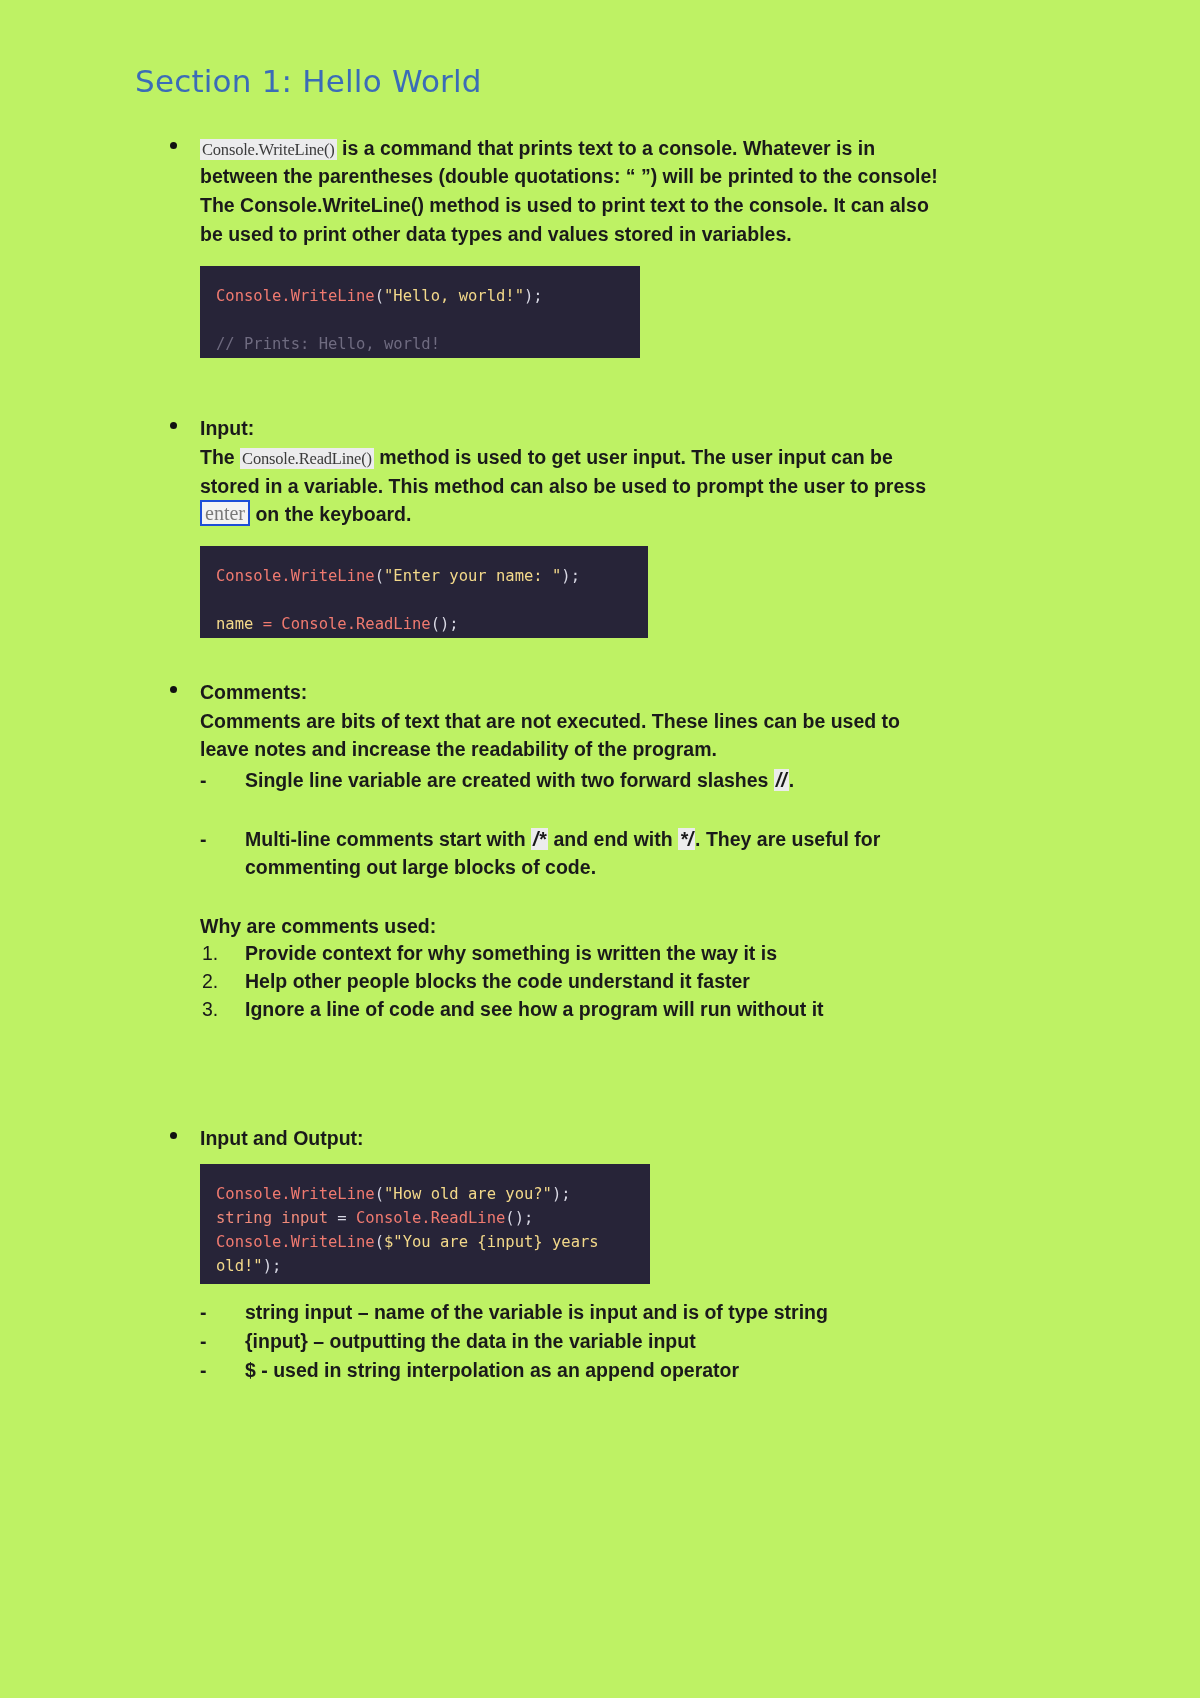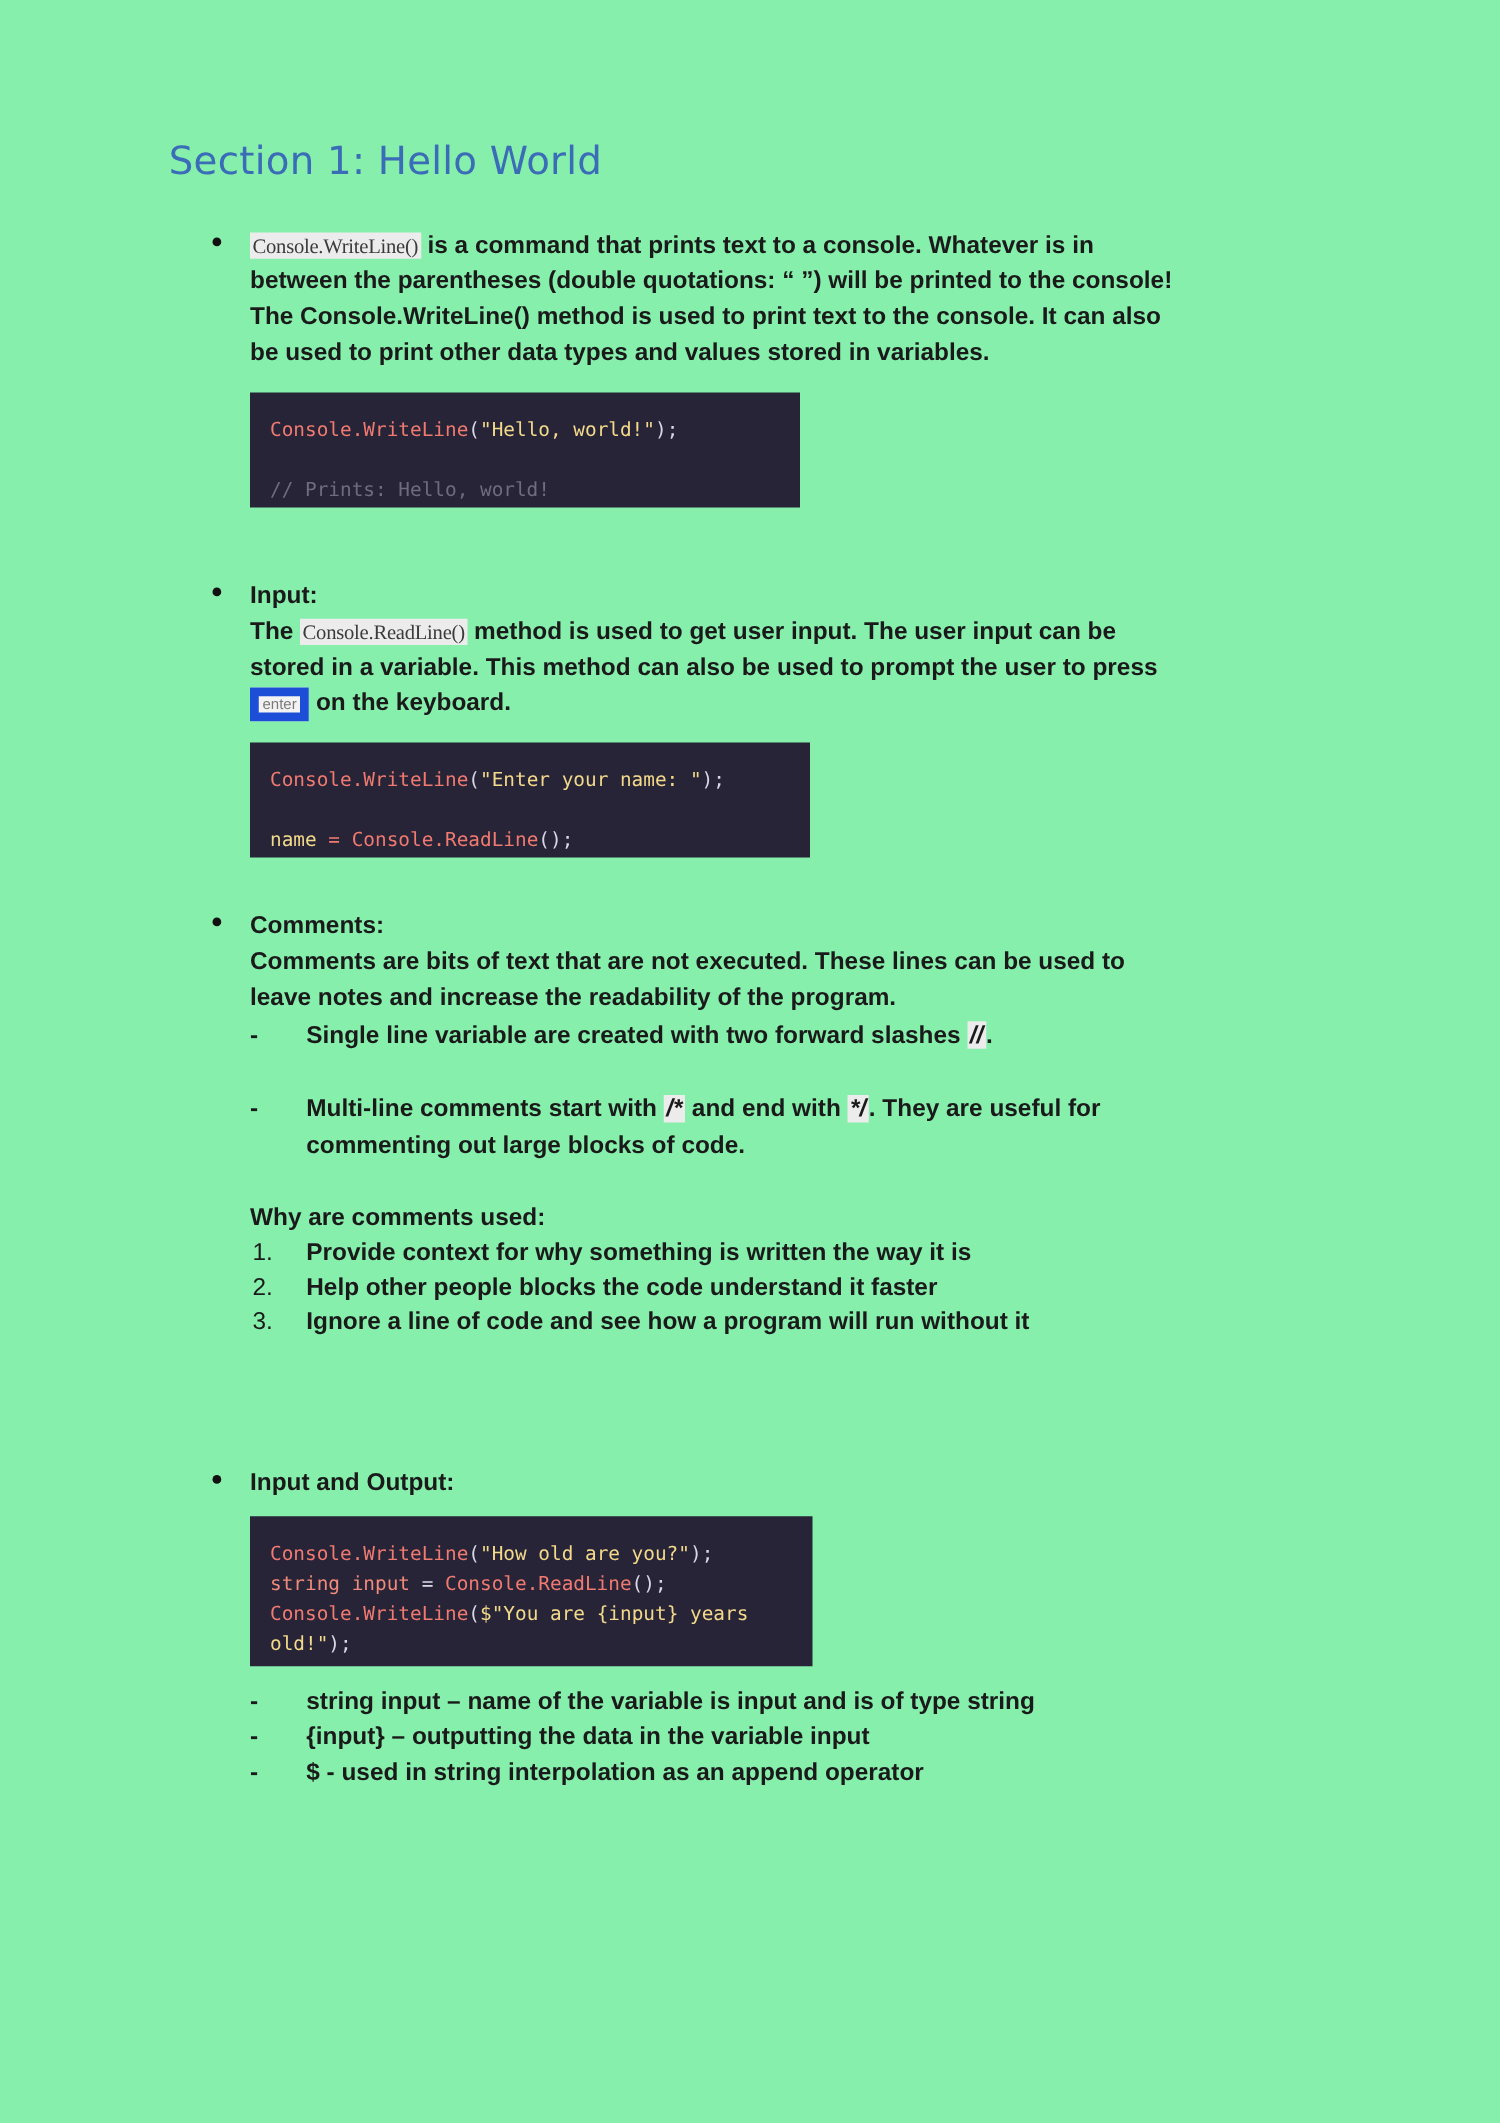--- a/index.html
+++ b/index.html
@@ -13,23 +13,23 @@
     font-family: "Liberation Sans", sans-serif;
     color: #1a1a1a;
     position: relative;
     overflow: hidden;
   }
   .page {
     position: absolute;
     left: 0; top: 0;
     width: 1200px;
     height: 1698px;
-    background: #86efac;
+    background: #bef264;
     box-sizing: border-box;
-    padding: 112px 160px 0 135px;
+    padding: 64px 160px 0 135px;
   }
 
   
   .doc-title {
     color: #3b6cb7;
     font-size: 31px;
     font-weight: 400;
     letter-spacing: 0.2px;
     margin: 0 0 34px 0;
     line-height: 1.15;
@@ -74,26 +74,26 @@
     padding: 1px 2px;
     letter-spacing: -0.2px;
   }
   .hl {
     background: #ececec;
     padding: 0 2px;
     font-style: italic;
   }
   
   .kbd {
-    font-family: Liberation Sans, sans-serif;
-    font-size: 12px;
+    font-family: Liberation Serif, serif;
+    font-size: 20px;
     font-weight: 400;
     color: #7a7a7a;
     background: #f3f3f3;
-    border: 7px solid #1d4ed8;
+    border: 2px solid #1d4ed8;
     padding: 0px 3px;
     line-height: 1.1;
     display: inline-block;
     vertical-align: 1px;
   }
 
   
   .code-block {
     background: #272438;
     color: #e8e8ef;

